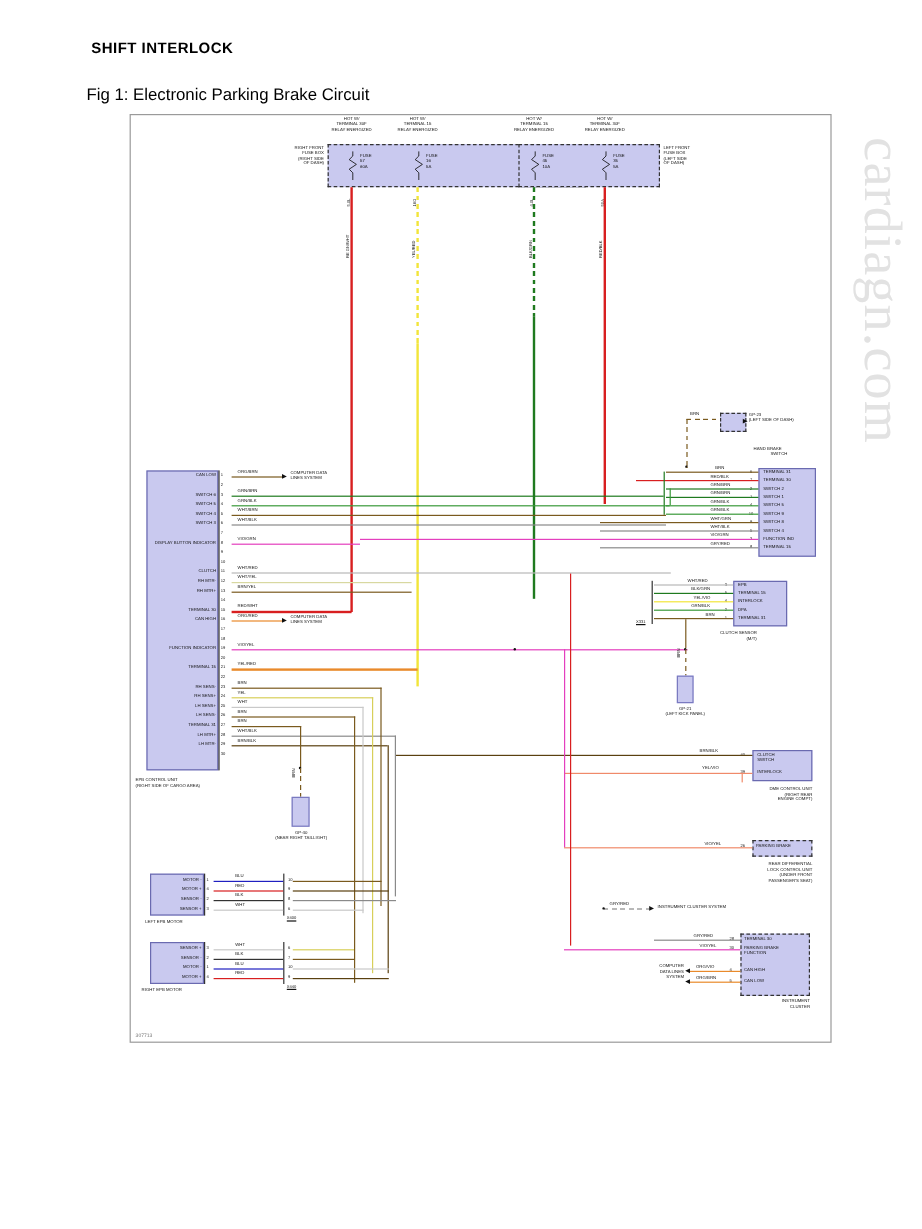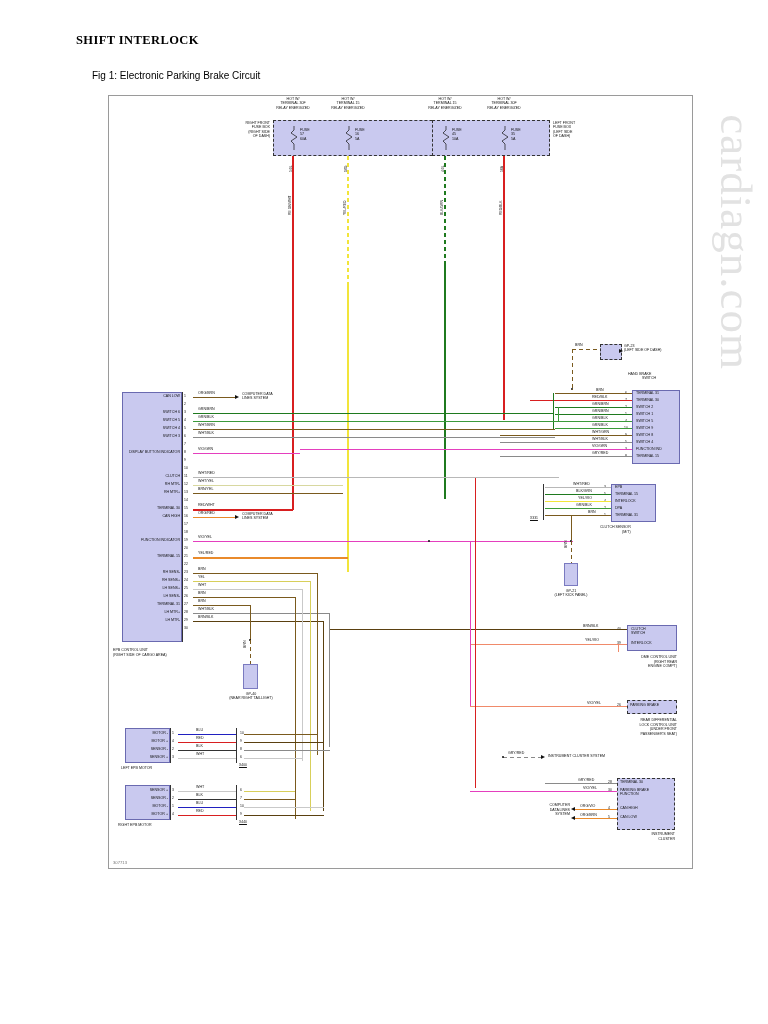--- a/index.html
+++ b/index.html
@@ -1,21 +1,21 @@
 <!DOCTYPE html>
 <html><head>
 <meta charset="utf-8">
 <style>
   html,body{margin:0;padding:0;background:#fff;}
   body{width:768px;height:1024px;font-family:"Liberation Sans",sans-serif;position:relative;overflow:hidden;}
 
   #page{position:relative;width:768px;height:1024px;background:#ffffff;}
 
-  .hdr-title{position:absolute;left:76px;top:33px;font-size:12.5px;font-weight:bold;letter-spacing:.4px;color:#000;font-family:Liberation Serif, serif;}
-  .fig-title{position:absolute;left:92px;top:70px;font-size:10px;color:#000;}
+  .hdr-title{position:absolute;left:76px;top:33px;font-size:12.5px;font-weight:bold;letter-spacing:.4px;color:#000;}
+  .fig-title{position:absolute;left:72px;top:70px;font-size:14px;color:#000;}
 
   .frame{position:absolute;left:108px;top:95px;width:583px;height:772px;border:1px solid #9a9a9a;background:#fff;}
   .fignum{position:absolute;left:4px;bottom:3px;font-size:4.2px;color:#777;}
 
   .wm{position:absolute;right:6px;top:370px;font-size:45px;color:#e2e2e2;
       transform:rotate(90deg);transform-origin:right top;white-space:nowrap;
       font-family:"Liberation Serif",serif;letter-spacing:1px;}
 
   
   .box{position:absolute;background:#c9c9ef;border:1px solid #6a6ab0;box-sizing:border-box;}

